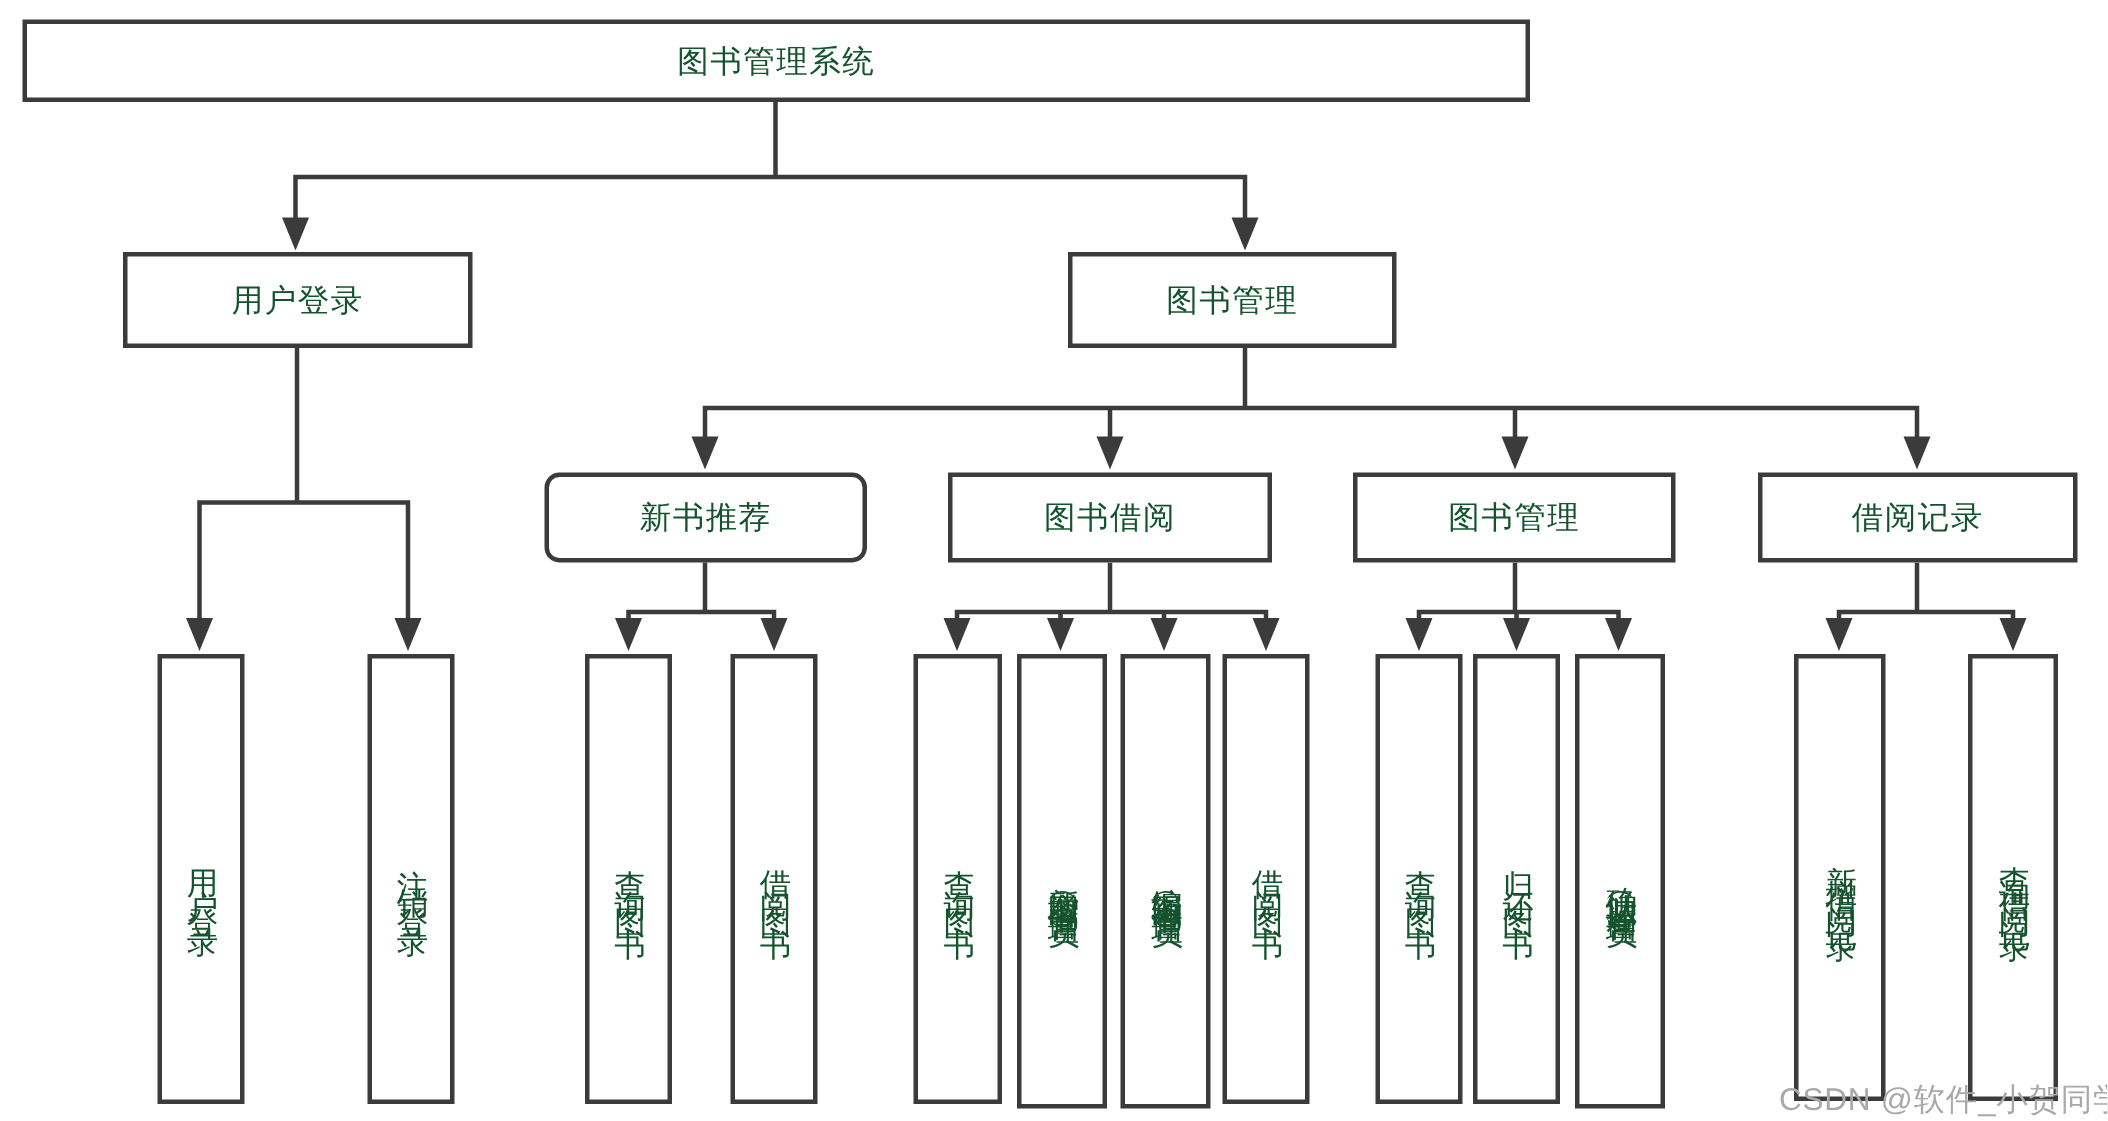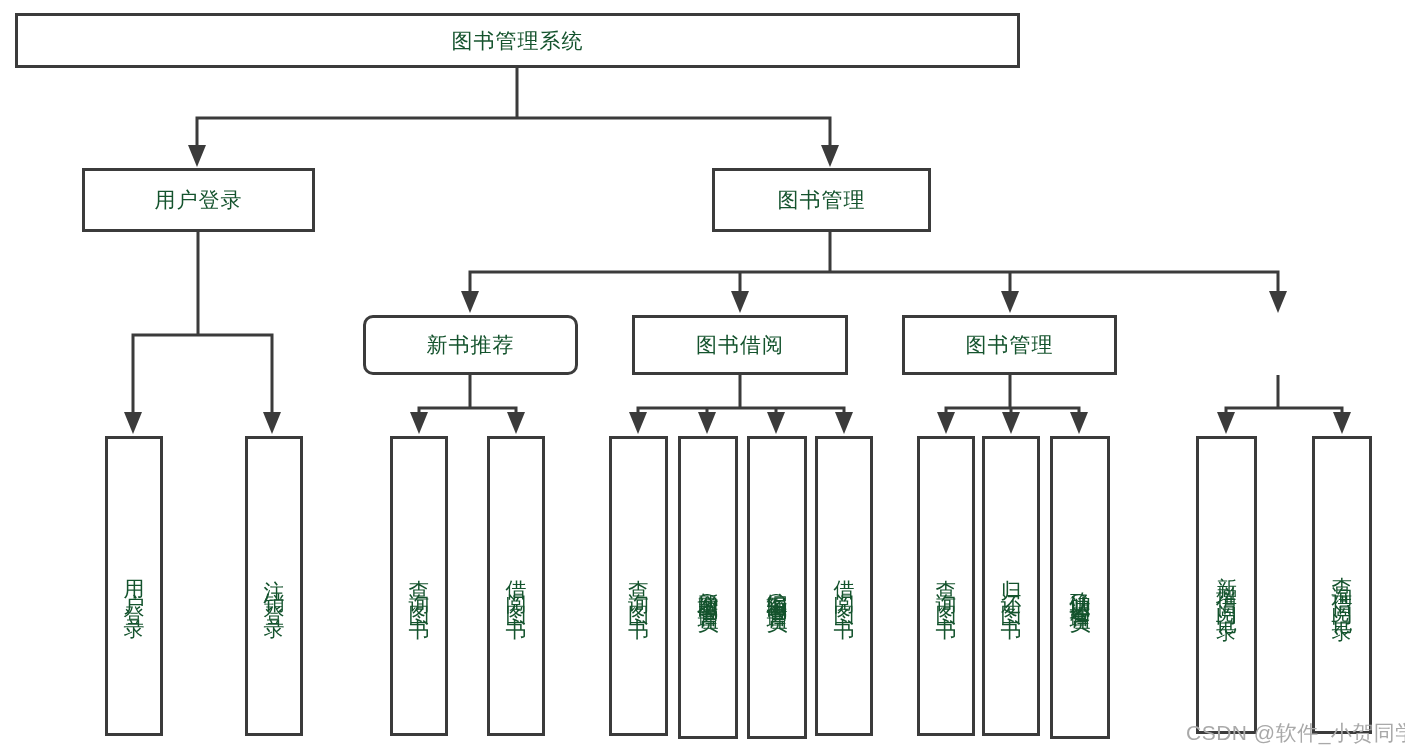--- a/index.html
+++ b/index.html
@@ -90,20 +90,21 @@
   </svg>
 
   <div id="n-root" class="box h">图书管理系统</div>
 
   <div id="n-user-login" class="box h">用户登录</div>
   <div id="n-book-mgmt" class="box h">图书管理</div>
 
   <div id="n-new-book" class="box h">新书推荐</div>
   <div id="n-borrow" class="box h">图书借阅</div>
   <div id="n-current" class="box h">图书管理</div>
+  <div id="n-record" class="box h">借阅记录</div>
 
   <div id="l-login" class="box v">用户登录</div>
   <div id="l-logout" class="box v">注销登录</div>
 
   <div id="l-query1" class="box v">查询图书</div>
   <div id="l-borrow1" class="box v">借阅图书</div>
 
   <div id="l-query2" class="box v">查询图书</div>
   <div id="l-add-book" class="box v long">新增图书（管理员）</div>
   <div id="l-edit-book" class="box v long">编辑图书（管理员）</div>

